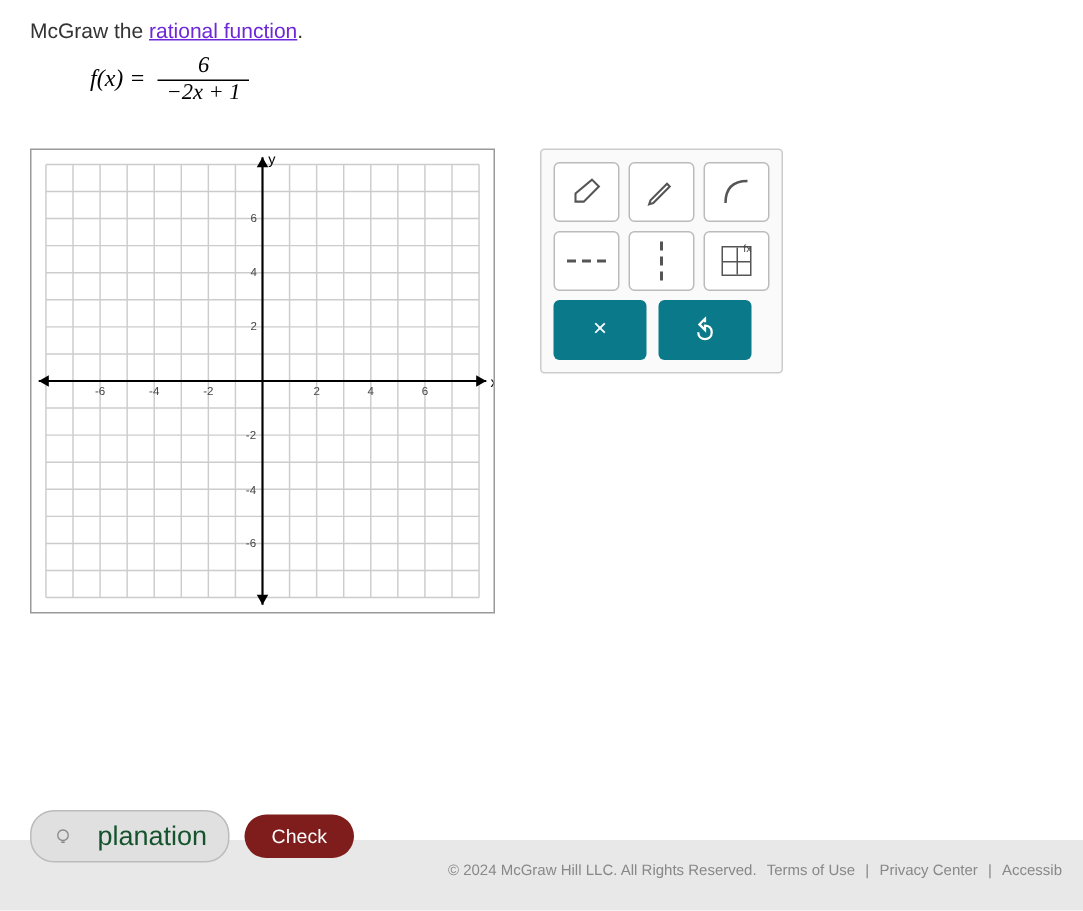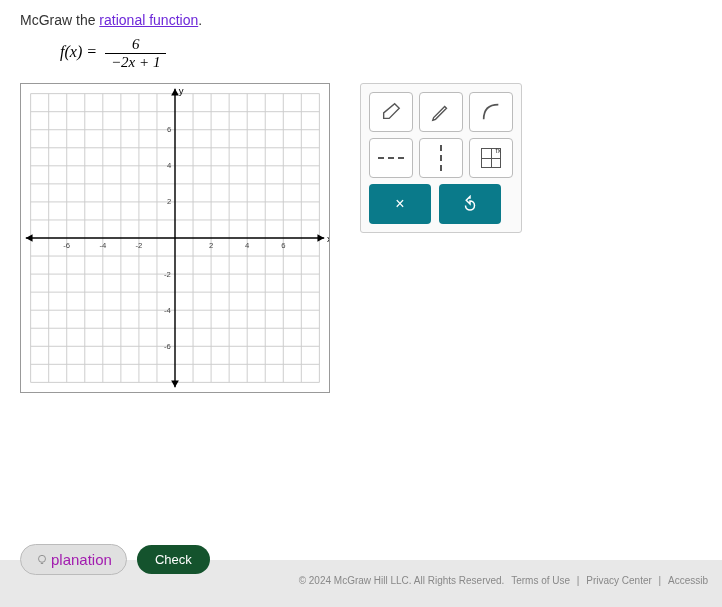--- a/index.html
+++ b/index.html
@@ -1,36 +1,36 @@
 <!DOCTYPE html>
 <html><head>
 <meta charset="utf-8">
 <style>
 *{margin:0;padding:0;box-sizing:border-box}
 body{font-family:Arial,Helvetica,sans-serif;background:#e8e8e8;width:722px;height:607px;overflow:hidden;position:relative}
 .page{background:#fff;margin:0;padding:12px 20px 0 20px;min-height:560px}
 .header-text{font-size:14px;color:#333;margin-bottom:8px}
 .link{color:#6d28d9;text-decoration:underline;cursor:pointer}
-.formula{font-size:16px;font-style:italic;margin:8px 0 12px 40px;font-family:'Times New Roman',serif}
+.formula{font-size:16px;font-style:italic;margin:8px 0 28px 40px;font-family:'Times New Roman',serif}
 .frac{display:inline-block;text-align:center;vertical-align:middle;margin-left:4px}
 .frac .num{display:block;border-bottom:1px solid #000;padding:0 6px;font-size:15px}
 .frac .den{display:block;padding:0 6px;font-size:15px}
 .instr{font-size:13px;color:#333;line-height:1.4;margin-bottom:18px}
 .work-area{display:flex;gap:30px;align-items:flex-start}
 .graph-container{width:310px;height:310px;border:1px solid #999;background:#fff;position:relative}
 .grid-canvas{width:100%;height:100%}
 .tools{background:#fafafa;border:1px solid #ccc;padding:8px;border-radius:3px}
 .tool-row{display:flex;gap:6px;margin-bottom:6px}
 .tool-btn{width:44px;height:40px;background:#fff;border:1px solid #bbb;border-radius:4px;display:flex;align-items:center;justify-content:center;font-size:16px;color:#444}
 .tool-btn svg{width:22px;height:22px}
 .action-row{display:flex;gap:8px;margin-top:4px}
 .action-btn{width:62px;height:40px;background:#0a7a8a;border:none;border-radius:4px;display:flex;align-items:center;justify-content:center;color:#fff;font-size:16px}
 .footer-btns{position:absolute;bottom:32px;left:20px;display:flex;gap:10px;align-items:center}
-.expl-btn{background:#e0e0e0;border:1px solid #bbb;border-radius:16px;padding:6px 14px;font-size:15px;color:#a21caf;display:flex;align-items:center;gap:2px}
-.check-btn{background:#14532d;border:none;border-radius:16px;padding:7px 18px;font-size:13px;color:#fff}
+.expl-btn{background:#e0e0e0;border:1px solid #bbb;border-radius:16px;padding:6px 14px;font-size:18px;color:#14532d;display:flex;align-items:center;gap:16px}
+.check-btn{background:#7f1d1d;border:none;border-radius:16px;padding:7px 18px;font-size:13px;color:#fff}
 .copyright{position:absolute;bottom:21px;right:10px;font-size:10px;color:#888}
 .copyright a{color:#888;text-decoration:none;margin:0 4px}
 .dash-h{border-top:2px dashed #555;width:26px;height:0}
 .dash-v{border-left:2px dashed #555;height:26px;width:0}
 .gridbox{width:20px;height:20px;border:1px solid #555;position:relative}
 .gridbox::before{content:"";position:absolute;left:9px;top:0;width:1px;height:100%;background:#555}
 .gridbox::after{content:"";position:absolute;top:9px;left:0;height:1px;width:100%;background:#555}
 .gridbox .fx{position:absolute;top:-2px;right:-1px;font-size:7px;line-height:7px}
 </style>
 </head>

